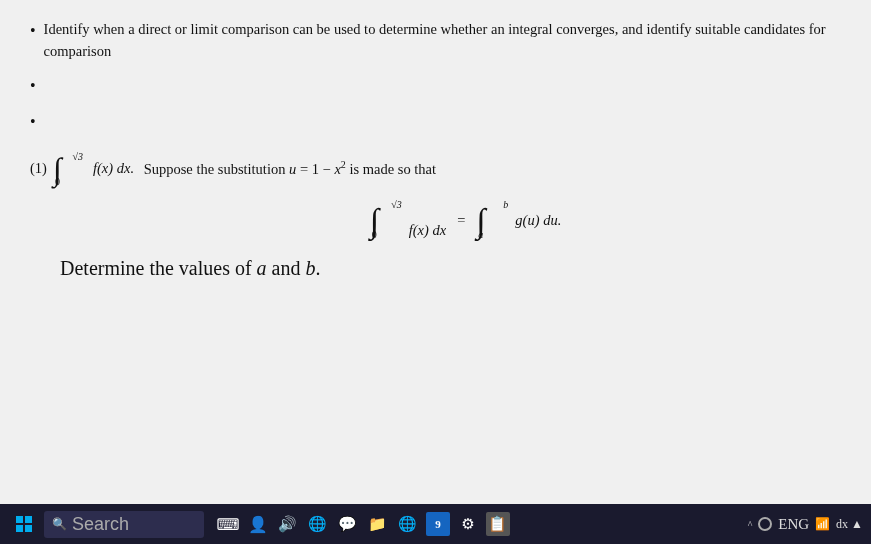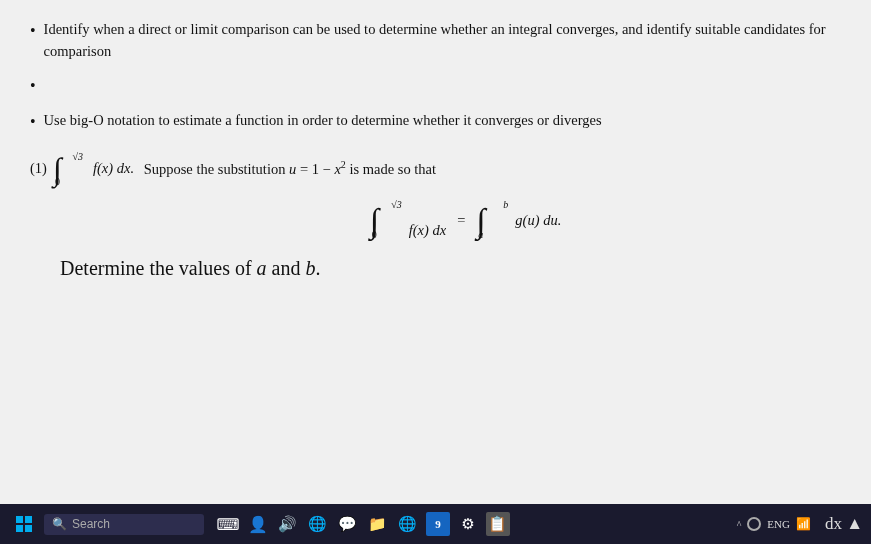--- a/index.html
+++ b/index.html
@@ -133,21 +133,21 @@
     .search-icon-tb {
       color: white;
       font-size: 12px;
     }
 
     .search-input-tb {
       background: transparent;
       border: none;
       outline: none;
       color: #ec4899;
-      font-size: 12px;
+      font-size: 18px;
       width: 100px;
     }
 
     .search-input-tb::placeholder {
       color: #aaa;
     }
 
     .taskbar-icons {
       display: flex;
       align-items: center;
@@ -194,24 +194,20 @@
         converges, and identify suitable candidates for comparison
       </span>
     </div>
 
     <div class="bullet-item">
       <span class="bullet-dot">•</span>
     </div>
 
     <div class="bullet-item">
       <span class="bullet-dot">•</span>
-      <span class="bullet-text">
-        Use big-O notation to estimate a function in order to determine whether it converges or
-        diverges
-      </span>
     </div>
 
   </div>
 
   <div class="problem-section">
 
     <div class="problem-item">
       <div class="integral-line">
         <span>(1)</span>
 
@@ -283,19 +279,19 @@
     <div class="tb-icon" style="font-size:15px;">🌐</div>
     <div class="tb-icon" style="font-size:15px; background:#1565c0; border-radius:2px; display:flex; align-items:center; justify-content:center; color:white; font-weight:bold; font-size:11px; width:24px;">9</div>
     <div class="tb-icon" style="font-size:15px;">⚙</div>
     <div class="tb-icon" style="font-size:15px; background:#555; border-radius:2px;">📋</div>
   </div>
 
   <div class="taskbar-right">
     <div class="sys-tray">
       <span style="font-size:10px; color:#ccc;">^</span>
       <span style="width:14px; height:14px; border:2px solid #aaa; border-radius:50%; display:inline-block;"></span>
-      <span style="font-size:11px; color:#ddd;">ENG</span>
+      <span style="font-size:15px; color:#ddd;">ENG</span>
       <span style="font-size:12px;">📶</span>
-      <span style="font-size:17px; color:#ddd;margin-left:8px;">dx ▲</span>
+      <span style="font-size:12px; color:#ddd;">dx ▲</span>
     </div>
   </div>
 
 </div>
 
 </body></html>

